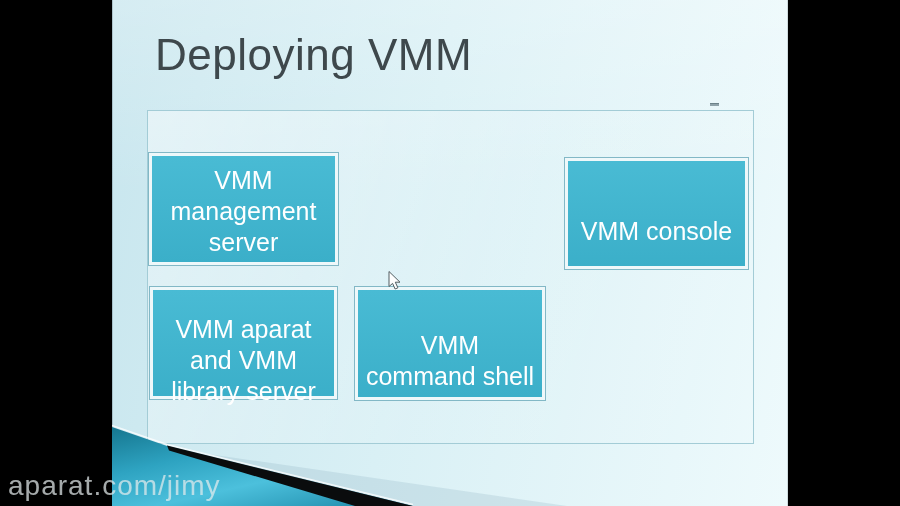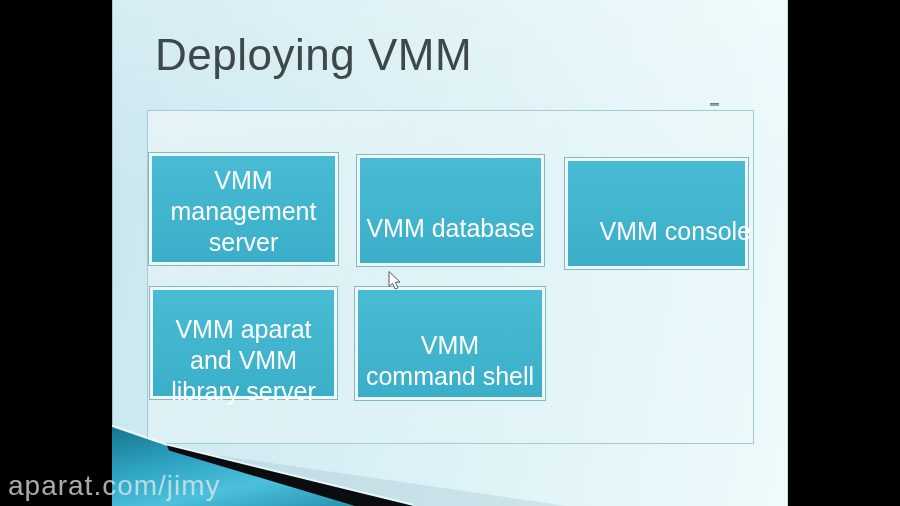--- a/index.html
+++ b/index.html
@@ -55,21 +55,21 @@
   .box-label {
     position:absolute; left:-6px; right:-6px; top:50%;
     transform:translateY(-50%);
     white-space:pre-line;
     margin-top:17px;
   }
   .box--topanchored .box-label { top:-8px; transform:none; }
 
   .box-1 { left:37px;  top:153px; width:189px; height:112px; }
   .box-2 { left:245px; top:155px; width:187px; height:111px; }
-  .box-3 { left:453px; top:158px; width:183px; height:111px;text-align:right; }
+  .box-3 { left:453px; top:158px; width:183px; height:111px; }
   .box-4 { left:38px;  top:287px; width:187px; height:112px; }
   .box-5 { left:243px; top:287px; width:190px; height:113px; }
   .box-6 { left:453px; top:288px; width:186px; height:113px; }
 
   
   .corner-decoration { position:absolute; left:0; top:420px; width:676px; height:86px; }
 
   
   .mouse-cursor { position:absolute; left:276px; top:271px; width:13px; height:19px; }
 
@@ -90,23 +90,20 @@
 
   <h1 class="slide-title">Deploying VMM</h1>
 
   <div class="content-panel"></div>
   <div class="resize-dash"></div>
 
   <div class="box box-1 box--topanchored">
     <span class="box-label">VMM
 management
 server</span>
-  </div>
-  <div class="box box-2">
-    <span class="box-label">VMM database</span>
   </div>
   <div class="box box-3">
     <span class="box-label">VMM console</span>
   </div>
   <div class="box box-4">
     <span class="box-label">VMM aparat
 and VMM
 library server</span>
   </div>
   <div class="box box-5">

